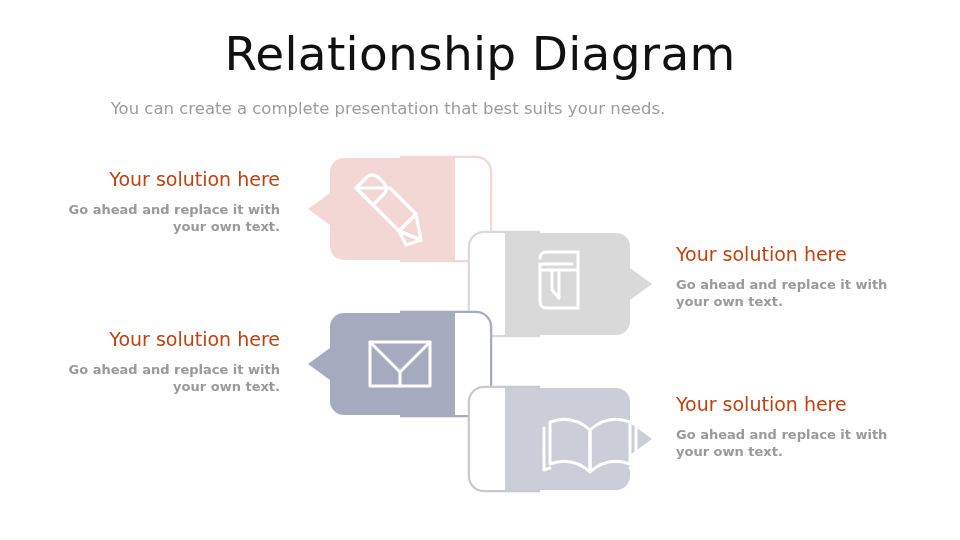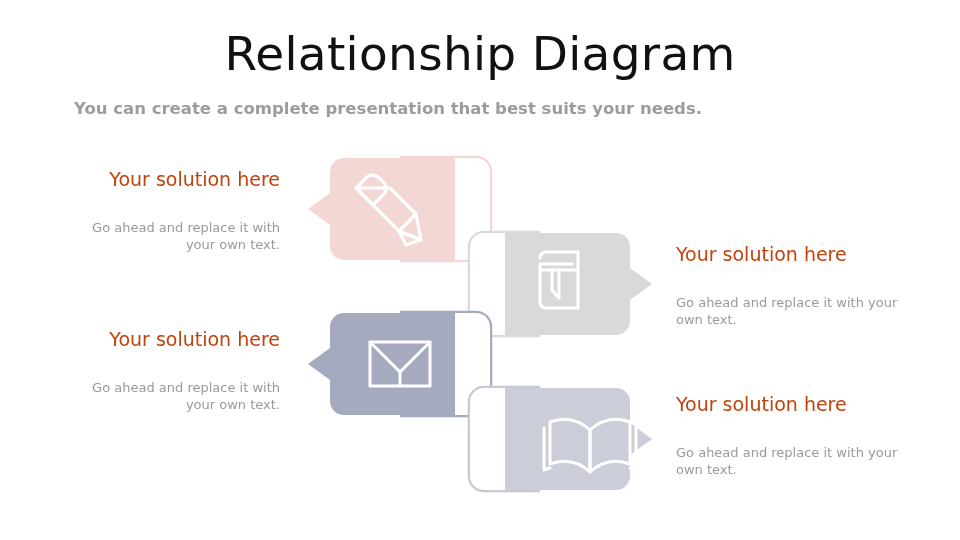--- a/index.html
+++ b/index.html
@@ -31,21 +31,21 @@
     color: #111111;
     line-height: 1.1;
   }
   #subtitle {
     position: absolute;
     left: 0;
     top: 99px;
     width: 776px;
     text-align: center;
     font-size: 16.5px;
-    font-weight: 700;
+    font-weight: 400;
     color: #9c9c9c;
     line-height: 1.2;
   }
 
   
   #stage {
     position: absolute;
     left: 0;
     top: 0;
     width: 960px;
@@ -63,24 +63,24 @@
   }
   .txt .heading {
     font-size: 19px;
     font-weight: 400;
     color: #c2410c;
     line-height: 1.25;
     white-space: nowrap;
   }
   .txt .body {
     font-size: 13px;
-    font-weight: 400;
+    font-weight: 700;
     color: #9a9a9a;
     line-height: 1.35;
-    margin-top: 27px;
+    margin-top: 9px;
   }
   .txt.left {
     text-align: right;
   }
   .txt.right {
     text-align: left;
   }
 
   #txt-1 { left: 60px;  top: 168px; width: 220px; }
   #txt-2 { left: 676px; top: 243px; width: 230px; }

